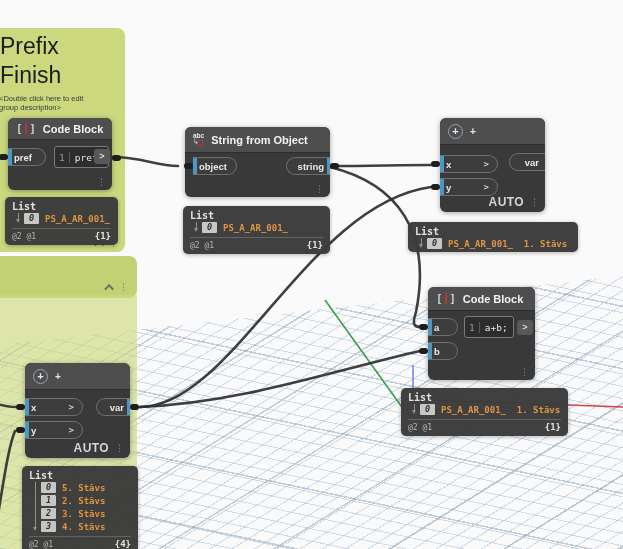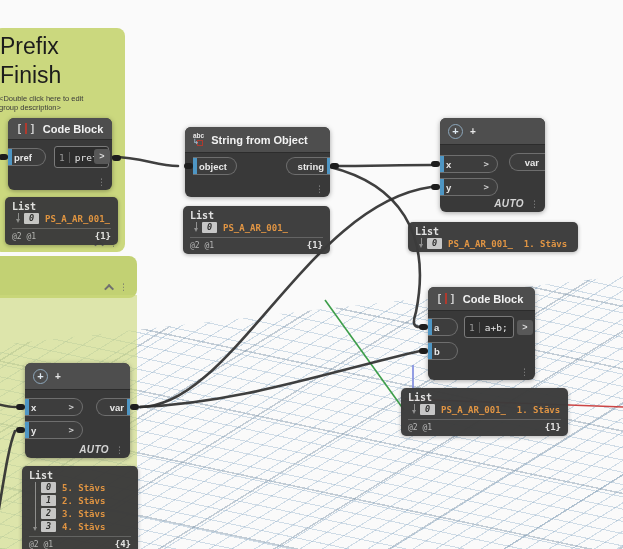--- a/index.html
+++ b/index.html
@@ -65,21 +65,21 @@
   .nub{position:absolute;width:9px;height:6px;background:#1d1d1d;border-radius:3px;top:50%;margin-top:-3px;}
   .nub.l{left:-9px;} .nub.r{right:-9px;}
   .caret-def{margin-left:auto;color:#cfcfcf;font-family:"DejaVu Sans Mono",monospace;font-size:9px;}
   .codebox{position:absolute;background:#2d2d2d;border:1px solid #7a7a7a;border-radius:3px;
            display:flex;align-items:center;font-family:"DejaVu Sans Mono",monospace;font-size:9.5px;}
   .lineno{color:#9a9a9a;padding:0 4px;border-right:1px solid #5a5a5a;}
   .codetxt{color:#e8e8e8;padding:0 5px;}
   .outbtn{position:absolute;width:16px;height:15px;background:#585858;border-radius:3px;color:#ddd;
           font-size:9px;font-weight:bold;text-align:center;line-height:15px;}
   .nfoot{position:absolute;right:6px;bottom:3px;display:flex;align-items:center;gap:6px;}
-  .lacing{font-size:10px;font-weight:bold;color:#d5d5d5;letter-spacing:.4px;font-style:italic;}
+  .lacing{font-size:12px;font-weight:bold;color:#d5d5d5;letter-spacing:.4px;}
   .ndots{color:#8f8f8f;font-size:9px;}
 
   
   .bubble{position:absolute;background:var(--bubble);border-radius:5px;z-index:6;opacity:.97;
           box-shadow:0 1px 4px rgba(0,0,0,.3);font-family:"DejaVu Sans Mono",monospace;padding:4px 7px 2px 7px;}
   .blabel{color:#e2e2e2;font-size:10px;font-weight:bold;line-height:11px;}
   .brows{display:flex;}
   .bexp{width:12px;display:flex;flex-direction:column;align-items:center;padding:1px 0 2px 0;}
   .bexp .line{flex:1;width:1px;background:#8d8d8d;}
   .bexp .tri{width:0;height:0;border-left:2.5px solid transparent;border-right:2.5px solid transparent;border-top:4px solid #8d8d8d;}

